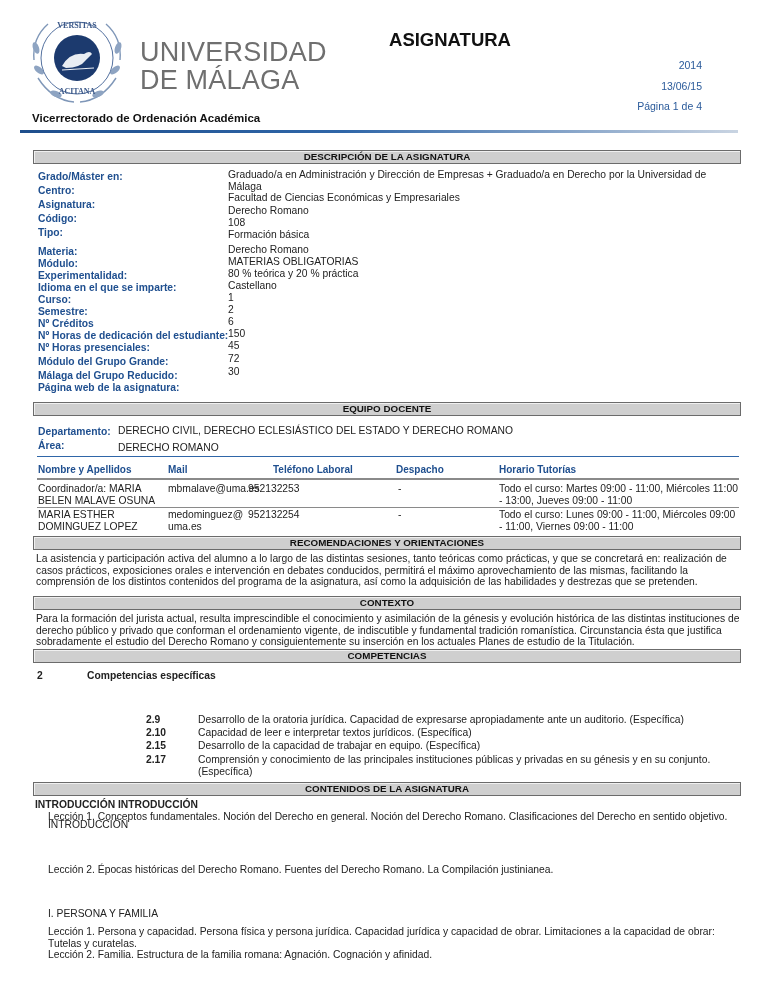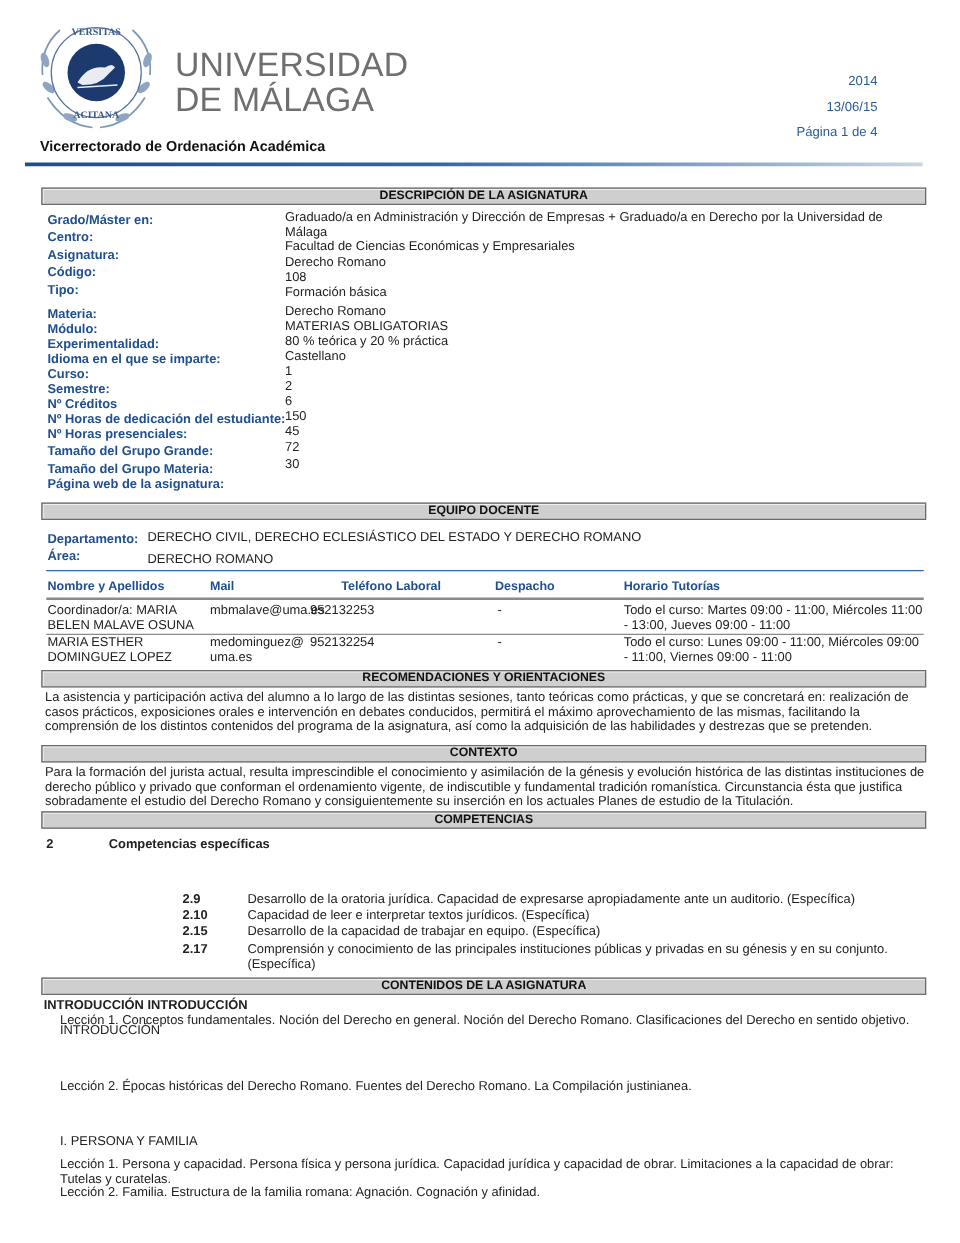--- a/index.html
+++ b/index.html
@@ -48,20 +48,21 @@
     <path d="M40 62 L72 60" stroke="#e9edf3" stroke-width="1.2"></path>
     <text x="55" y="20" font-size="8" text-anchor="middle" fill="#3d5a8a" font-family="Liberation Serif, serif" font-weight="bold">VERSITAS</text>
     <text x="55" y="86" font-size="8" text-anchor="middle" fill="#3d5a8a" font-family="Liberation Serif, serif" font-weight="bold">ACITANA</text>
   </svg>
 </div>
 <div class="abs uni-name">
   <div>UNIVERSIDAD</div>
   <div>DE MÁLAGA</div>
 </div>
 <div class="abs doc-title">
+  <div>ASIGNATURA</div>
 </div>
 <div class="abs hdr-right" style="top:59px;">2014</div>
 <div class="abs hdr-right" style="top:80px;">13/06/15</div>
 <div class="abs hdr-right" style="top:100px;">Página 1 de 4</div>
 <div class="abs vicerrectorado">Vicerrectorado de Ordenación Académica</div>
 <div class="abs hdr-rule"></div>
 
 <div class="sec-bar" style="top:150px;">DESCRIPCIÓN DE LA ASIGNATURA</div>
 
 <div>
@@ -72,22 +73,22 @@
   <div class="lbl" style="top:226px;">Tipo:</div>
   <div class="lbl" style="top:245px;">Materia:</div>
   <div class="lbl" style="top:257px;">Módulo:</div>
   <div class="lbl" style="top:269px;">Experimentalidad:</div>
   <div class="lbl" style="top:281px;">Idioma en el que se imparte:</div>
   <div class="lbl" style="top:293px;">Curso:</div>
   <div class="lbl" style="top:305px;">Semestre:</div>
   <div class="lbl" style="top:317px;">Nº Créditos</div>
   <div class="lbl" style="top:329px;">Nº Horas de dedicación del estudiante:</div>
   <div class="lbl" style="top:341px;">Nº Horas presenciales:</div>
-  <div class="lbl" style="top:355px;">Tamaño del Grupo Grande:</div>
-  <div class="lbl" style="top:369px;">Tamaño del Grupo Materia:</div>
+  <div class="lbl" style="top:355px;">Módulo del Grupo Grande:</div>
+  <div class="lbl" style="top:369px;">Málaga del Grupo Reducido:</div>
   <div class="lbl" style="top:381px;">Página web de la asignatura:</div>
 </div>
 
 <div>
   <div class="val" style="top:169px;">Graduado/a en Administración y Dirección de Empresas + Graduado/a en Derecho por la Universidad de Málaga</div>
   <div class="val" style="top:192px;">Facultad de Ciencias Económicas y Empresariales</div>
   <div class="val" style="top:205px;">Derecho Romano</div>
   <div class="val" style="top:217px;">108</div>
   <div class="val" style="top:229px;">Formación básica</div>
   <div class="val" style="top:244px;">Derecho Romano</div>

